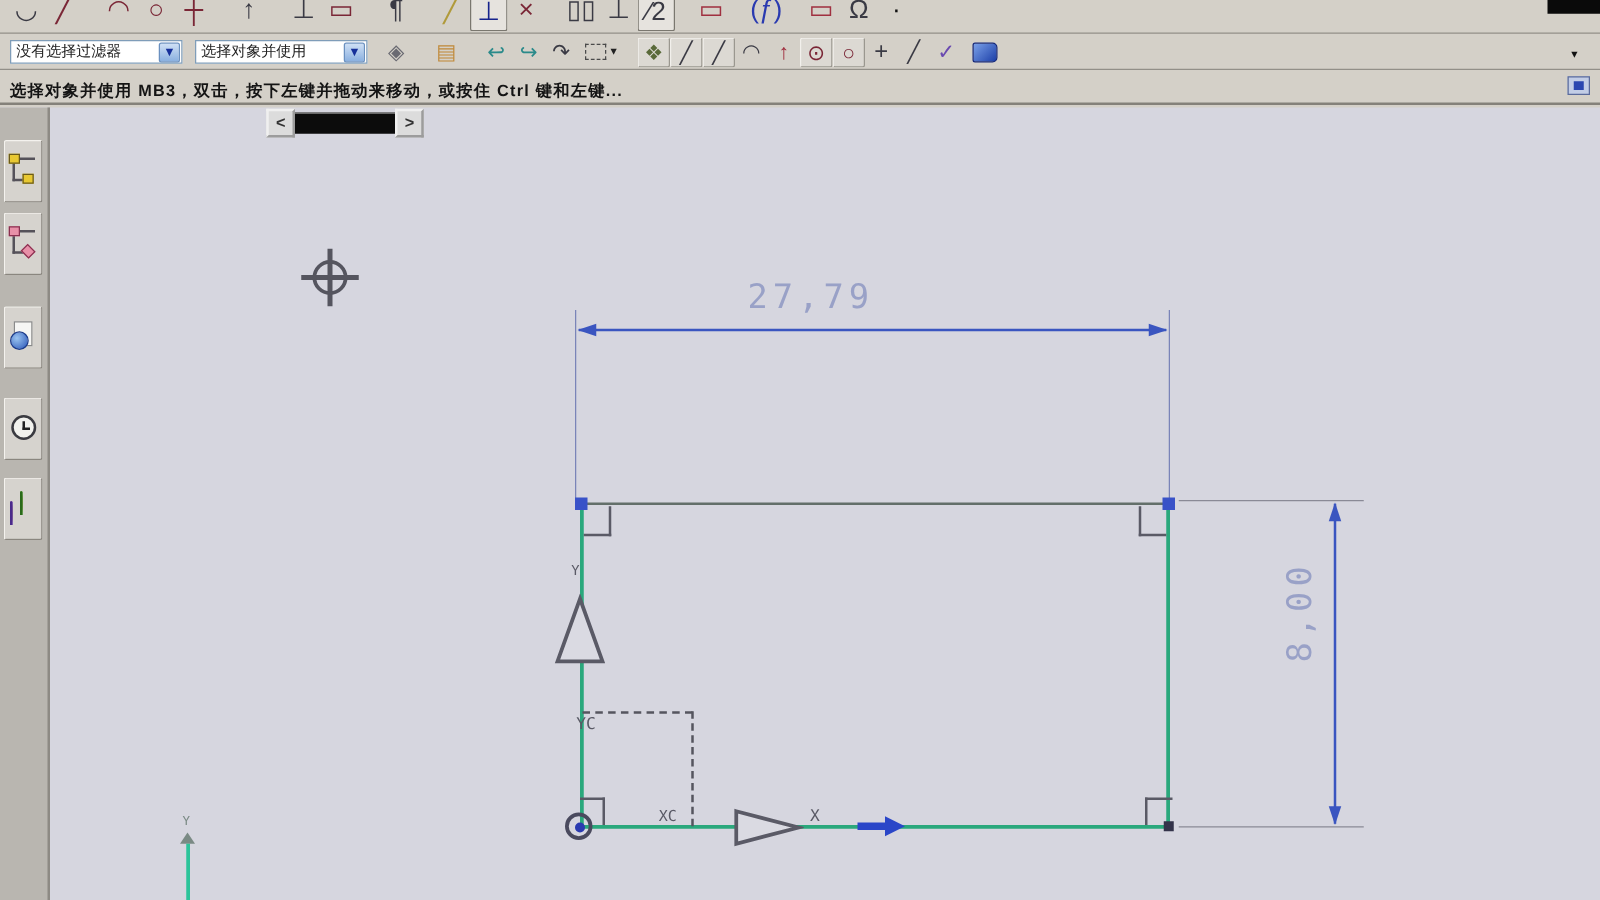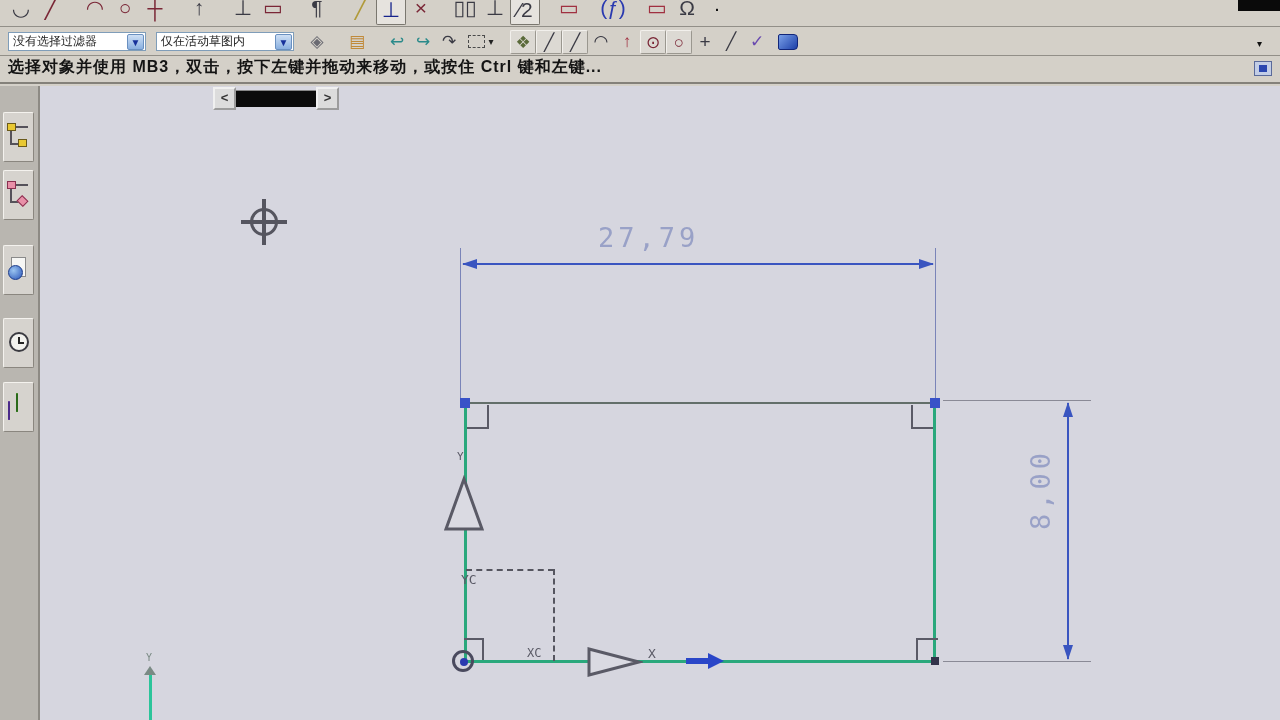--- a/index.html
+++ b/index.html
@@ -25,22 +25,22 @@
                color:#16309a; font-size:10px; line-height:15px; text-align:center; }
   .t2i { display:inline-block; min-width:26px; height:24px; font-size:17px; line-height:24px; text-align:center; flex:0 0 auto; }
   .t2i.btn { border:1px solid #9a978f; border-top-color:#f2f0ec; border-left-color:#f2f0ec; background:#dcd9d3; border-radius:2px; }
   .dashedRect { width:17px; height:13px; border:1px dashed #4a4a4a; display:inline-block; margin:0 1px 0 6px; }
   .bookIcon { width:20px; height:16px; background:linear-gradient(135deg,#7aa0e8,#1c3fa8); border:1px solid #12267a;
               border-radius:2px 4px 4px 2px; display:inline-block; margin-left:8px; }
   .oflow { position:absolute; right:18px; top:38px; font-size:10px; color:#111; }
 
   
   .prompt { position:absolute; left:0; top:57px; width:1280px; height:27px; background:#d4d0c8;
-            border-bottom:2px solid #84817a; display:flex; align-items:flex-start; padding-left:8px;
-            font-size:16px; font-weight:bold; color:#141414; letter-spacing:1px; }
+            border-bottom:2px solid #84817a; display:flex; align-items:flex-end; padding-left:8px;
+            font-size:13px; font-weight:bold; color:#141414; letter-spacing:1px; }
   .promptIcon { position:absolute; right:8px; top:4px; width:18px; height:15px; background:#c2cde6;
                 border:1px solid #5a6a9a; }
   .promptIcon::after { content:""; position:absolute; left:4px; top:3px; width:8px; height:7px; background:#2a46b0; }
 
   
   .canvas { position:absolute; left:0; top:86px; width:1280px; height:634px; background:#d6d6df; }
 
   
   .scrub { position:absolute; left:213px; top:87px; height:23px; display:flex; }
   .scrubBtn { width:23px; height:23px; background:#dcdcdc; border:2px outset #f0f0f0; font-size:13px; font-weight:bold;
@@ -104,21 +104,21 @@
   <span class="t1i" style="color:#111">·</span>
   <span class="blkTR"></span>
 </div>
 
 <div class="tb2">
   <div class="combo">
     <span>没有选择过滤器</span>
     <span class="dd">▼</span>
   </div>
   <div class="combo">
-    <span>仅在活动草图内</span>
+    <span>选择对象并使用</span>
     <span class="dd">▼</span>
   </div>
   <span class="t2i" style="color:#6a6a72">◈</span>
   <span class="t2i gap" style="color:#c08a3a">▤</span>
   <span class="t2i gap" style="color:#2a8a8a">↩</span>
   <span class="t2i" style="color:#2a8a8a">↪</span>
   <span class="t2i" style="color:#3a3a44">↷</span>
   <span class="dashedRect"></span>
   <span class="t2i" style="color:#222;font-size:10px;min-width:10px">▾</span>
   <span class="t2i btn gap" style="color:#5a6a3a">❖</span>

